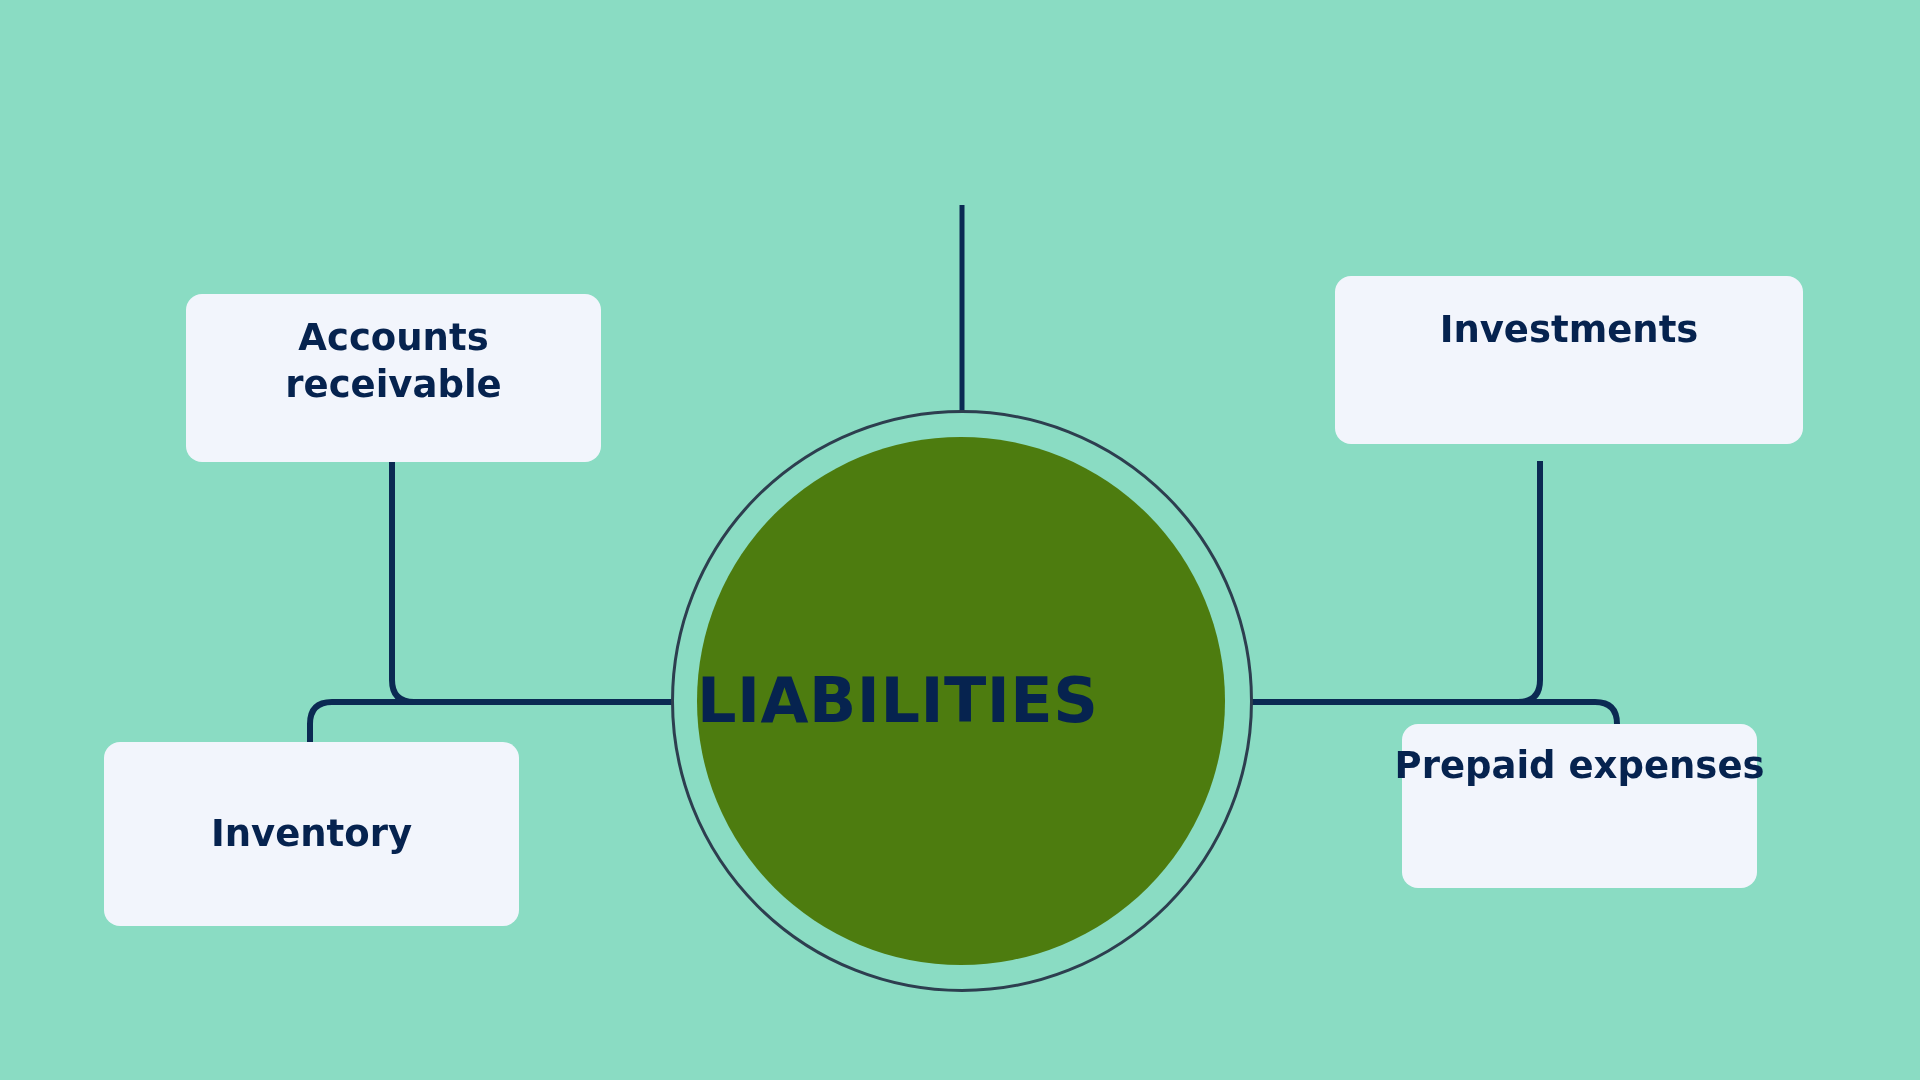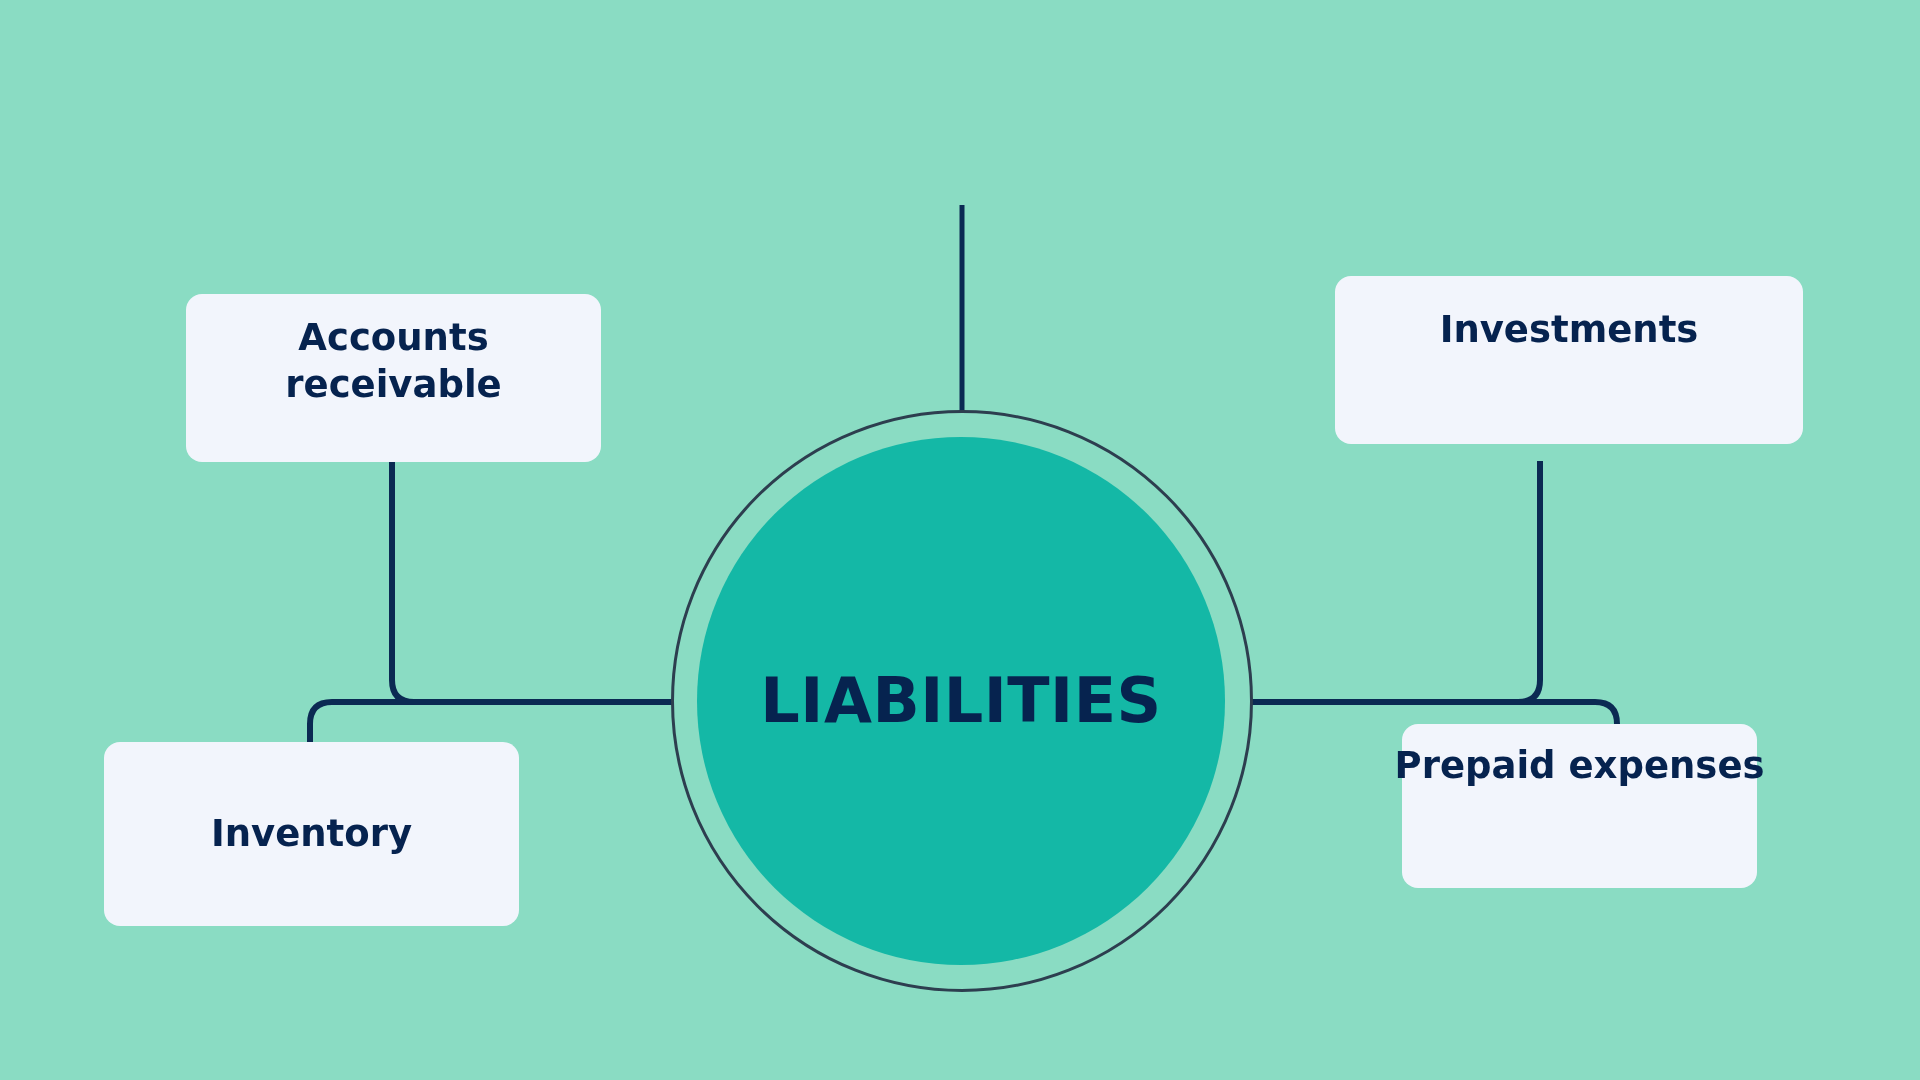--- a/index.html
+++ b/index.html
@@ -36,24 +36,24 @@
     border: 3px solid #2d3e4f;
     box-sizing: border-box;
   }
   .hub-fill {
     position: absolute;
     left: 697px;
     top: 437px;
     width: 528px;
     height: 528px;
     border-radius: 50%;
-    background: #14b8a6;
+    background: #4d7c0f;
     display: flex;
     align-items: center;
-    justify-content: center;
+    justify-content: flex-start;
   }
   .hub-label {
     color: #06234f;
     font-size: 62px;
     font-weight: 700;
     letter-spacing: 0.5px;
     line-height: 1;
     text-align: center;
     white-space: nowrap;
   }

